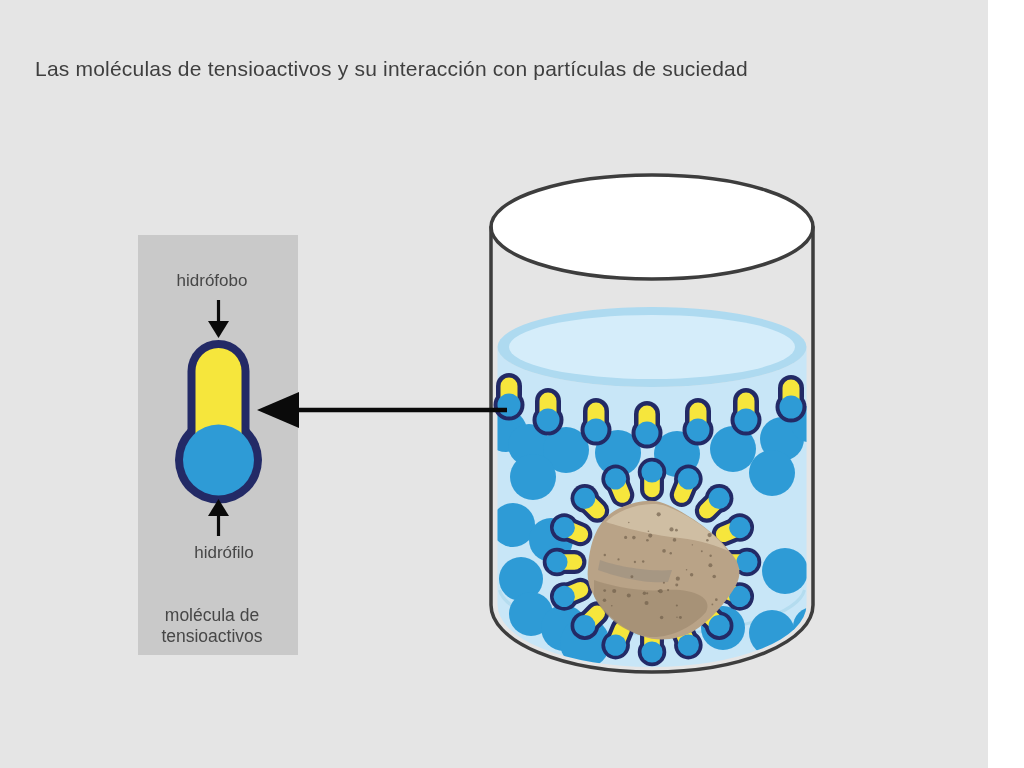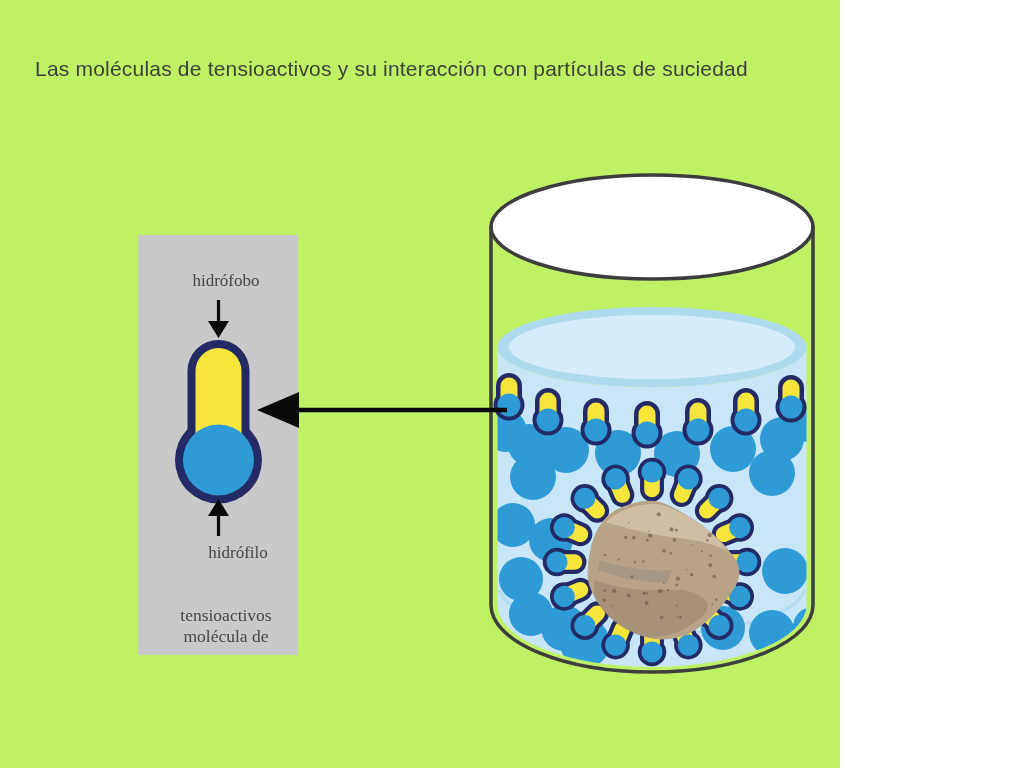--- a/index.html
+++ b/index.html
@@ -1,22 +1,22 @@
 <!DOCTYPE html>
 <html><head>
 <meta charset="utf-8">
 <style>
   html,body{margin:0;padding:0;background:#ffffff;}
-  .canvas{position:relative;width:840px;height:768px;background:#bef264;overflow:hidden;
+  .canvas{position:relative;width:988px;height:768px;background:#e5e5e5;overflow:hidden;
           font-family:"Liberation Sans", sans-serif;}
   .title{position:absolute;left:35px;top:57px;width:840px;font-size:21px;letter-spacing:.2px;
          color:#3f3f3f;z-index:3;}
   .panel-bg{position:absolute;left:138px;top:235px;width:160px;height:420px;background:#c9c9c9;z-index:0;}
   #diagram{position:absolute;left:0;top:0;z-index:1;}
-  .lbl{position:absolute;z-index:3;color:#474747;font-size:17px;text-align:center;width:160px;left:146px;font-family:Liberation Serif, serif;}
+  .lbl{position:absolute;z-index:3;color:#474747;font-size:17px;text-align:center;width:160px;left:132px;}
   .lbl-top{top:271px;}
   .lbl-bottom{top:543px;padding-left:12px;}
   .caption{top:605px;font-size:17.5px;line-height:21px;}
 </style>
 </head>
 <body>
 
 <div class="canvas">
   <div class="title">Las moléculas de tensioactivos y su interacción con partículas de suciedad</div>
   <div class="panel-bg"></div>
@@ -267,16 +267,16 @@
       <g>
         <line x1="218.5" y1="300" x2="218.5" y2="324" stroke="#0a0a0a" stroke-width="3.2"></line>
         <polygon points="218.5,338 208,321 229,321" fill="#0a0a0a"></polygon>
         <line x1="218.5" y1="513" x2="218.5" y2="536" stroke="#0a0a0a" stroke-width="3.2"></line>
         <polygon points="218.5,499 208,516 229,516" fill="#0a0a0a"></polygon>
       </g>
     </svg>
   <div class="lbl lbl-top">hidrófobo</div>
   <div class="lbl lbl-bottom">hidrófilo</div>
   <div class="lbl caption">
+    <div>molécula de</div>
     <div>tensioactivos</div>
-    <div>molécula de</div>
   </div>
 </div>
 
 </body></html>

